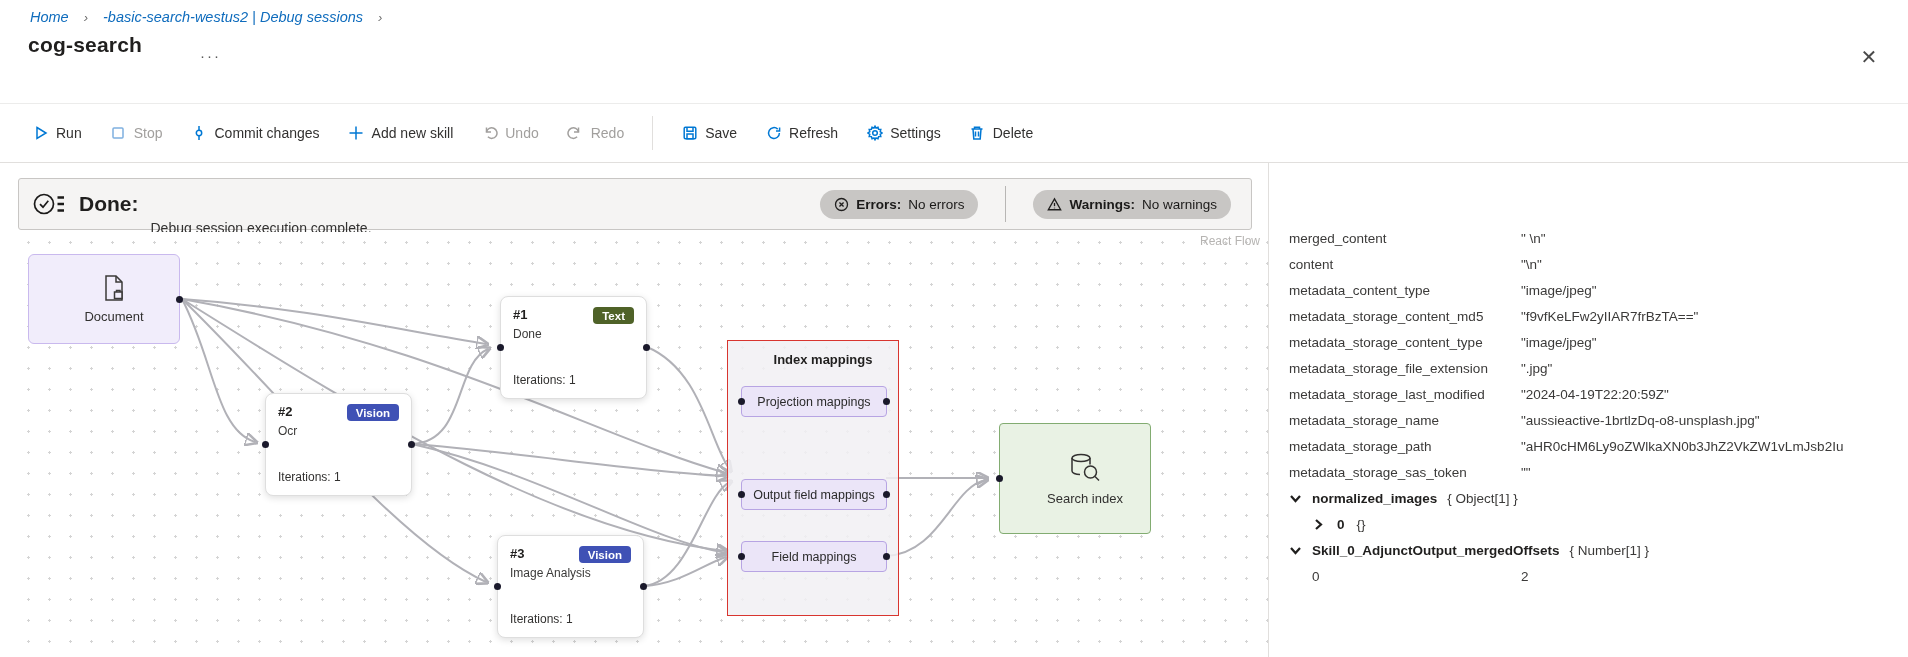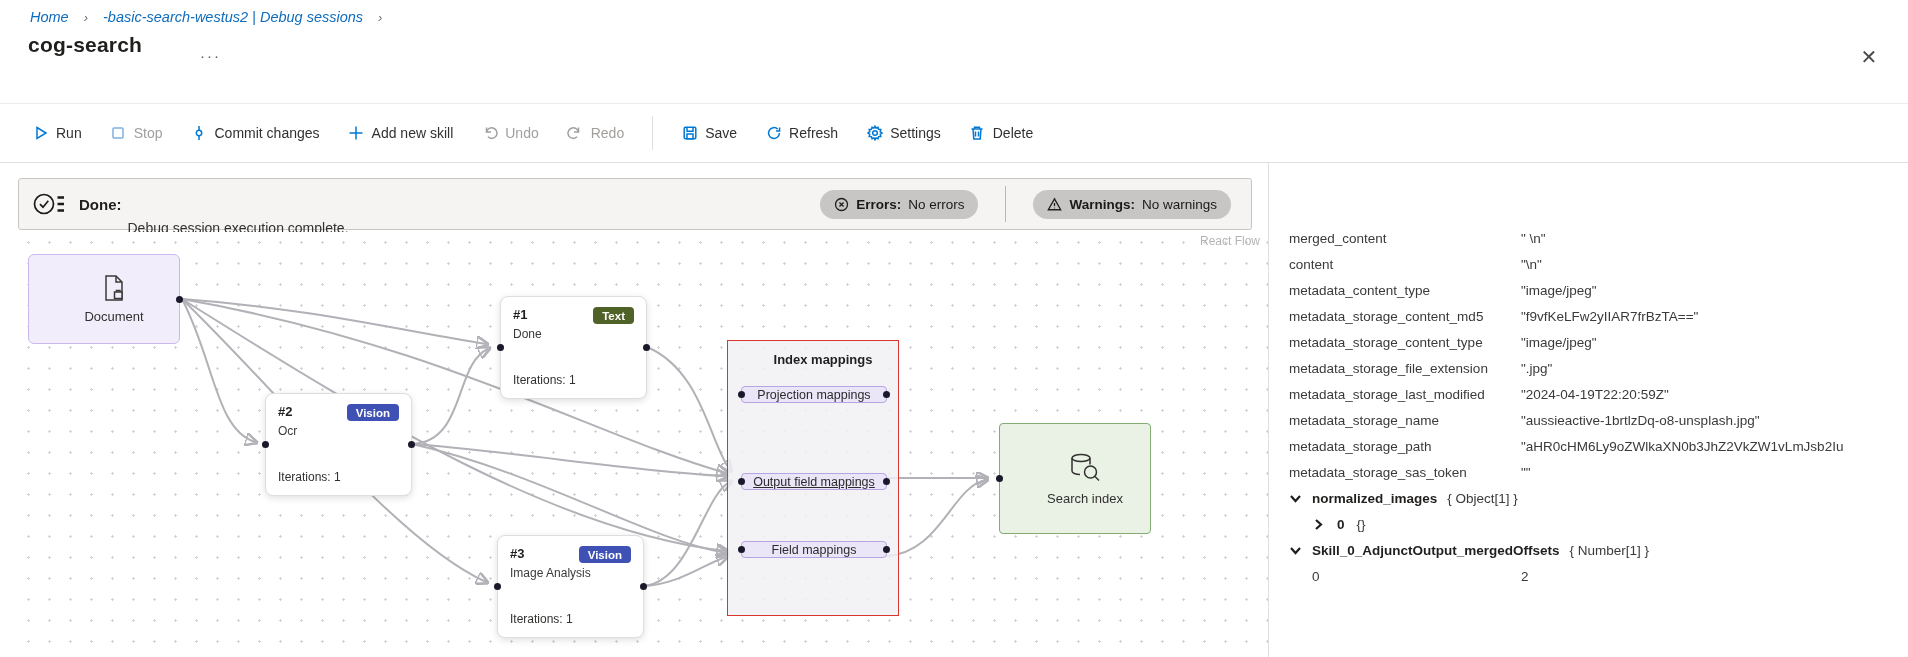--- a/index.html
+++ b/index.html
@@ -25,21 +25,21 @@
   .tb-icon { display:inline-flex; width:17px; height:17px; align-items:center; justify-content:center; }
   .tb-icon svg { width:16px; height:16px; stroke:#0078d4; fill:none; stroke-width:1.5; }
   .tb-icon.gray svg { stroke:#a19f9d; }
   .tb-icon.softblue svg { stroke:#7fb0e0; }
   .tb-divider { width:1px; height:34px; background:#e1dfdd; }
 
   
   .banner { position:absolute; left:18px; top:178px; width:1234px; height:52px; background:#f5f4f3;
     border:1px solid #c8c6c4; border-radius:3px; display:flex; align-items:center; padding:0 20px 0 14px; }
   .banner-icon { width:34px; height:26px; margin-right:12px; flex:0 0 auto; }
-  .banner-title { font-weight:700; font-size:15px; color:#201f1e; margin-right:6px; }
+  .banner-title { font-weight:700; font-size:21px; color:#201f1e; margin-right:12px; }
   .banner-msg { font-size:14px; color:#323130;margin-top:48px; }
   .banner-spacer { flex:1; }
   .pill { display:flex; align-items:center; gap:7px; background:#c8c6c4; border-radius:15px; height:29px;
     padding:0 14px; font-size:13.5px; color:#1b1a19; cursor:pointer; white-space:nowrap; }
   .pill b { font-weight:700; }
   .pill svg { width:15px; height:15px; stroke:#201f1e; fill:none; stroke-width:1.4; }
   .pill-divider { width:1px; height:36px; background:#b8b6b4; margin:0 27px; }
 
   
   .canvas { position:absolute; left:18px; top:232px; width:1250px; height:425px;
@@ -64,21 +64,21 @@
     box-shadow:0 2px 7px rgba(0,0,0,.13); padding:10px 12px; cursor:pointer; }
   .skill-head { display:flex; justify-content:space-between; align-items:flex-start; }
   .skill-id { font-size:13px; font-weight:700; color:#201f1e; }
   .skill-badge { color:#fff; font-size:11.5px; font-weight:700; padding:2.5px 9px; border-radius:4px; }
   .skill-name { font-size:12px; color:#3b3a39; margin-top:3px; }
   .skill-iter { position:absolute; left:12px; bottom:11px; font-size:12px; color:#323130; }
 
   .group-node { left:709px; top:108px; width:172px; height:276px; background:rgba(241,240,243,.85);
     border:1px solid #d8352f; z-index:1; }
   .group-title { text-align:center; margin-top:11px; font-size:13px; font-weight:700; color:#201f1e; }
-  .sub-node { position:absolute; left:13px; width:146px; height:17px; background:#ebe5f8; border:1px solid #b7a4e3;
+  .sub-node { position:absolute; left:13px; width:146px; height:31px; background:#ebe5f8; border:1px solid #b7a4e3;
     border-radius:4px; display:flex; align-items:center; justify-content:center; font-size:12.5px; color:#2b2b2b;
     cursor:pointer; z-index:2; }
 
   .node-searchindex { left:981px; top:191px; width:152px; height:111px; background:#e9f2e4; border:1px solid #82ac71;
     border-radius:4px; display:flex; flex-direction:column; align-items:center; justify-content:center; cursor:pointer; }
   .node-searchindex svg { width:34px; height:32px; stroke:#323130; fill:none; stroke-width:1.5; }
 
   
   .right-panel { position:absolute; left:1268px; top:163px; right:0; bottom:0; border-left:1px solid #e1dfdd;
     background:#fff; padding:21px 0 0 20px; }
@@ -303,21 +303,21 @@
       <span class="handle right"></span>
     </div>
 
     <div class="node group-node" style="border-color: rgb(216, 53, 47);">
       <div class="group-title">Index mappings</div>
       <div class="sub-node" style="top:45px;">
         <span>Projection mappings</span>
         <span class="handle left"></span>
         <span class="handle right"></span>
       </div>
-      <div class="sub-node" style="top:132px;text-decoration:underline;">
+      <div class="sub-node" style="top:138px;">
         <span>Output field mappings</span>
         <span class="handle left"></span>
         <span class="handle right"></span>
       </div>
       <div class="sub-node" style="top:200px;">
         <span>Field mappings</span>
         <span class="handle left"></span>
         <span class="handle right"></span>
       </div>
     </div>

